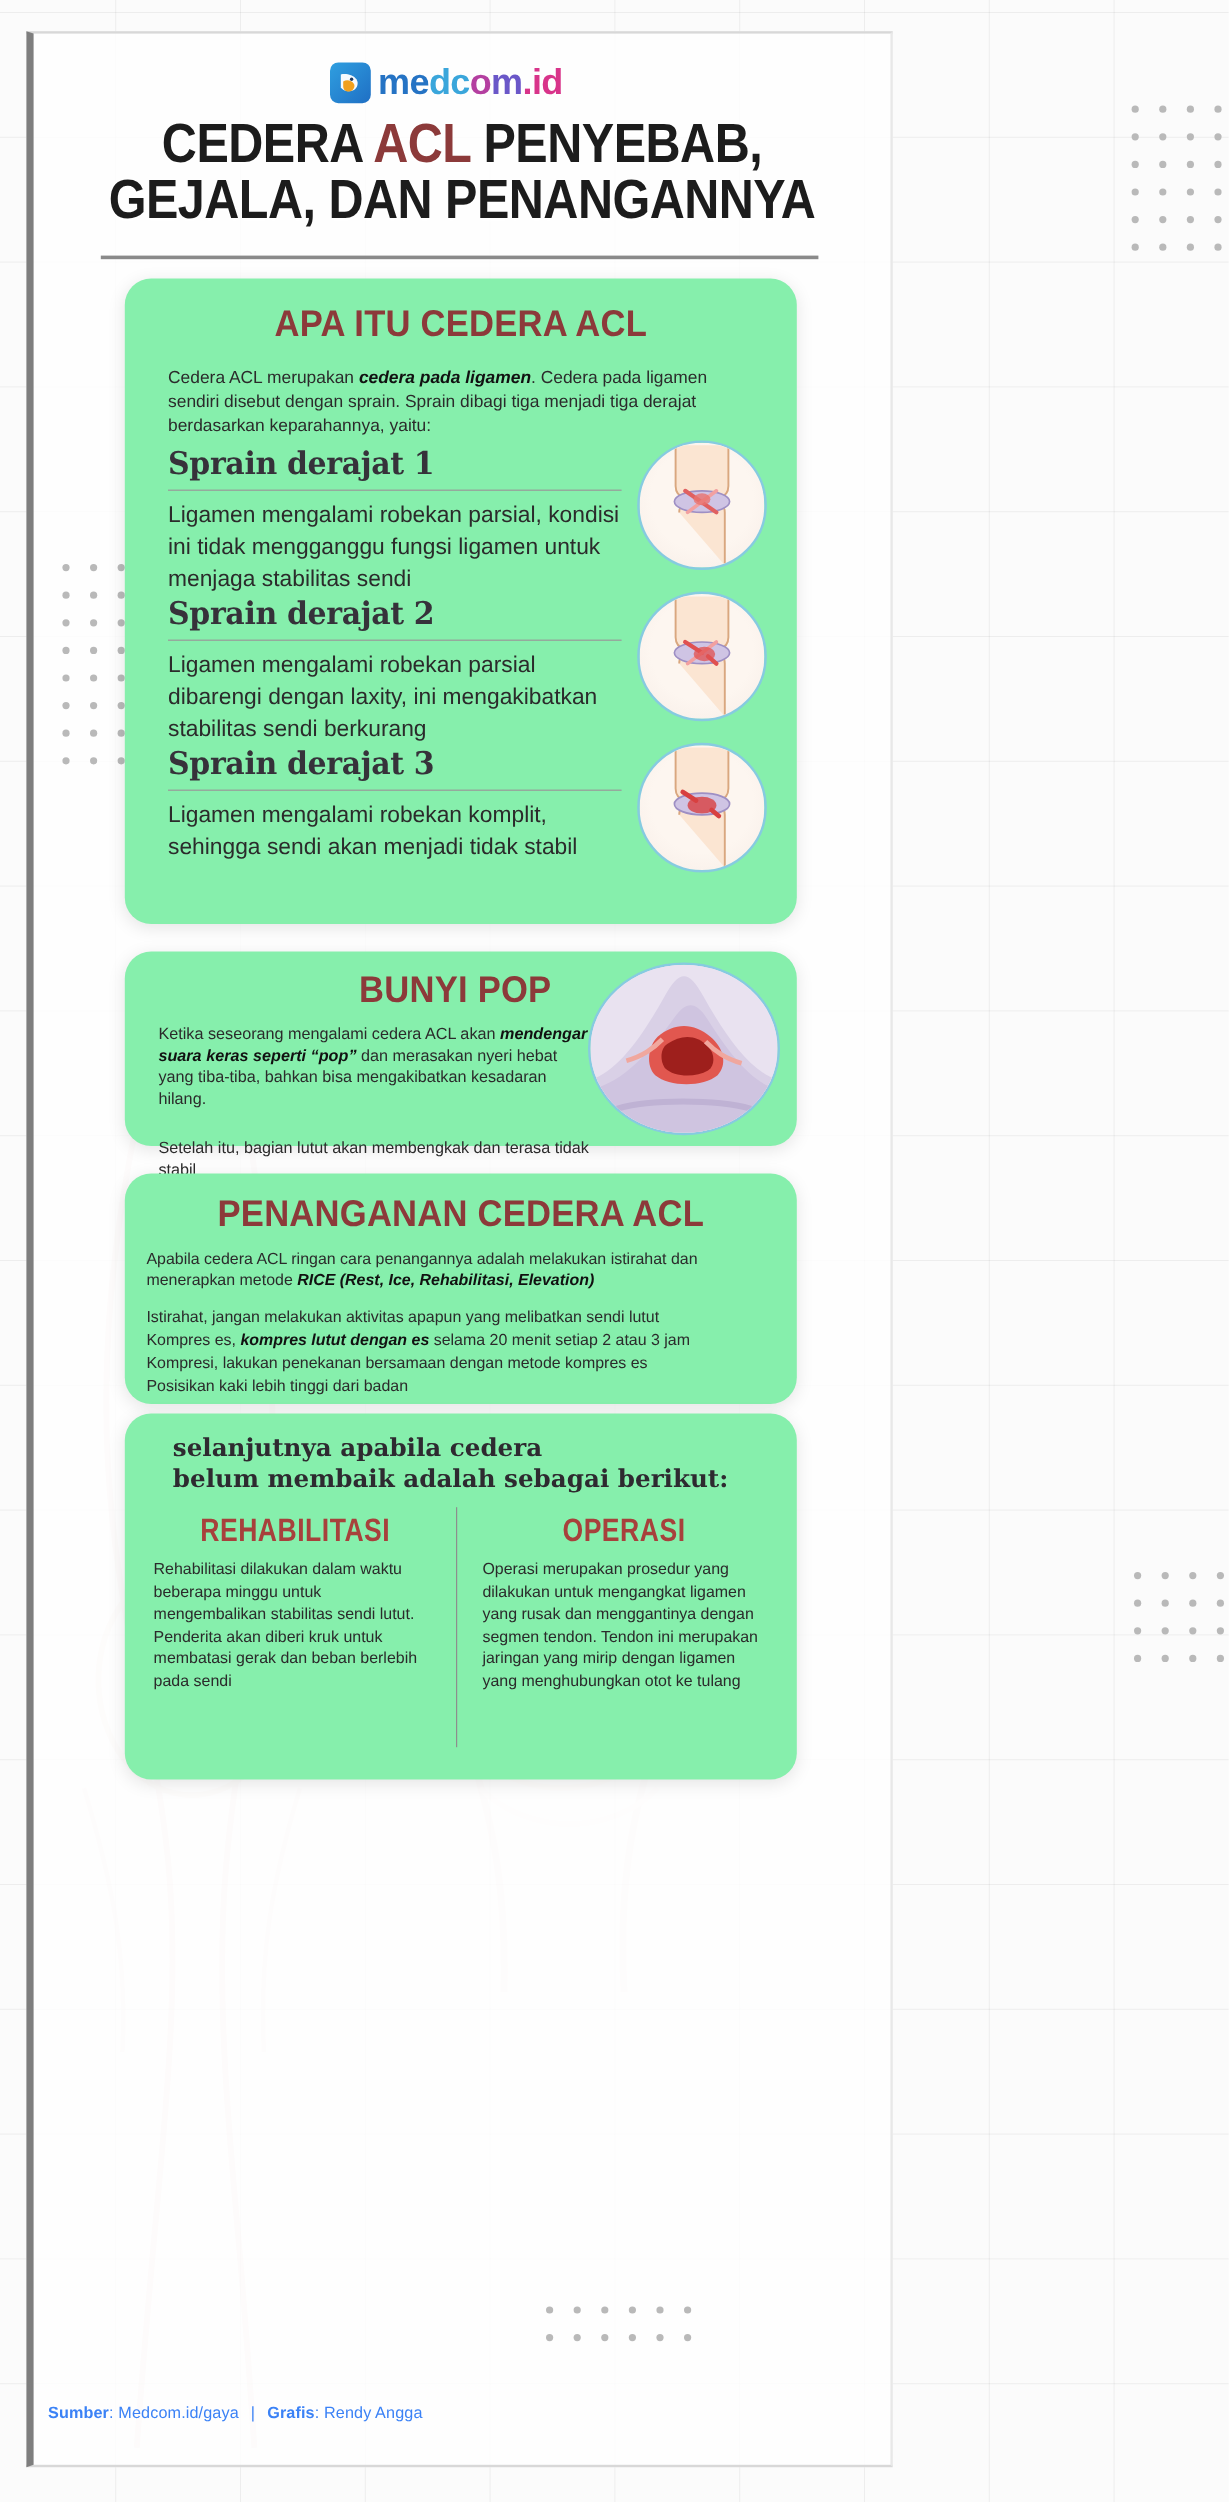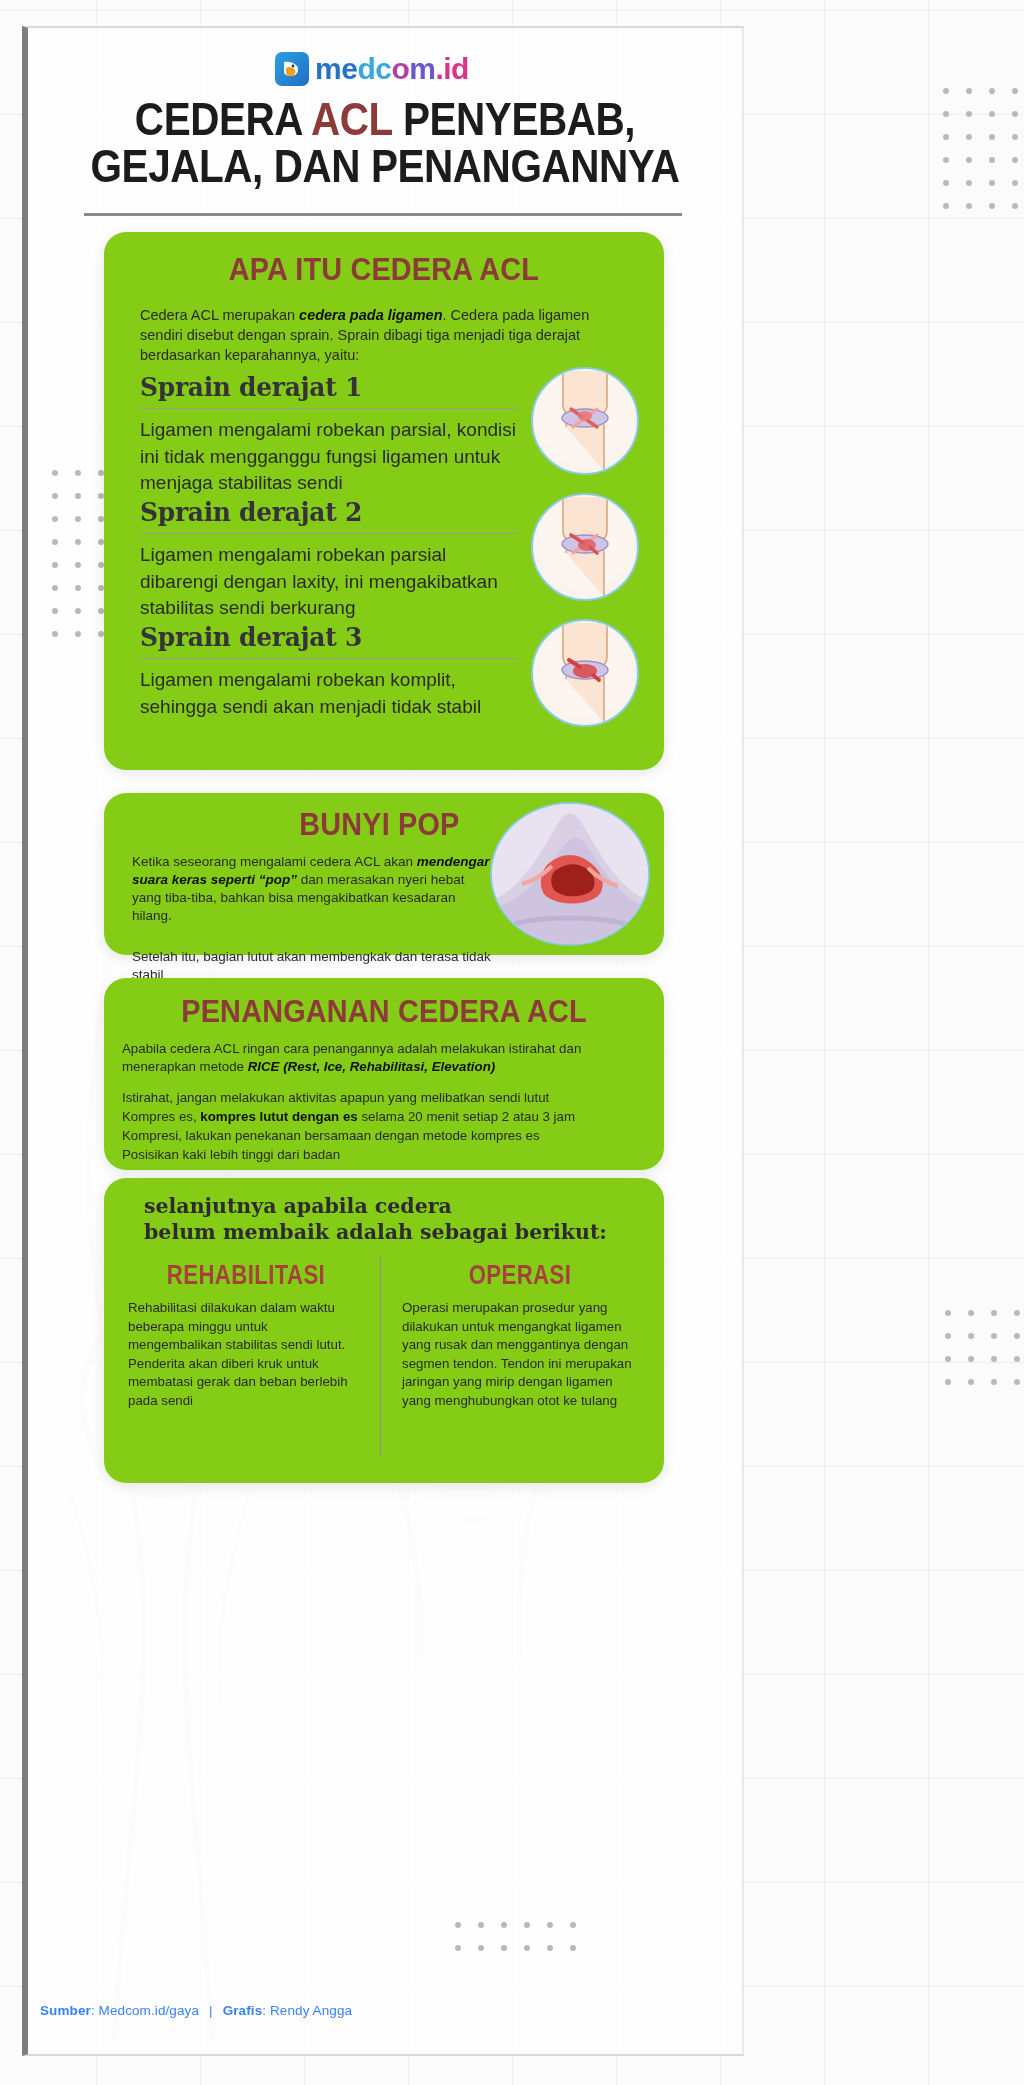--- a/index.html
+++ b/index.html
@@ -97,21 +97,21 @@
   }
   .headline .acl { color: #8c3a3a; }
   .rule {
     position: absolute; left: 84px; top: 213px;
     width: 598px; height: 3px; background: #8a8a8a;
   }
 
   
   .card {
     position: absolute;
-    background: #84cc16;
+    background: #86efac;
     border-radius: 22px;
     box-shadow: 0 3px 14px rgba(0,0,0,.10);
   }
   .card-title {
     font-family: "Liberation Sans Narrow", "Liberation Sans", sans-serif;
     font-weight: bold;
     color: #8c3a3a;
     text-align: center;
     letter-spacing: .2px;
     transform: scaleX(.93);
@@ -401,21 +401,21 @@
         <path d="M22 120 C50 112 104 112 134 120" stroke="#bfb2d4" stroke-width="5" fill="none"></path>
       </svg>
     </div>
   </div>
 
   <div class="card" id="card-penanganan">
     <div class="card-title">PENANGANAN CEDERA ACL</div>
     <div class="body-text" id="pen-p1"><span>Apabila cedera ACL ringan cara penangannya adalah melakukan istirahat dan menerapkan metode </span><b>RICE (Rest, Ice, Rehabilitasi, Elevation)</b></div>
     <div id="pen-list">
       <div><span>Istirahat, jangan melakukan aktivitas apapun yang melibatkan sendi lutut</span></div>
-      <div><span>Kompres es, </span><b style="font-weight:bold;color:#111">kompres lutut dengan es</b><span> selama 20 menit setiap 2 atau 3 jam</span></div>
+      <div><span>Kompres es, </span><b style="font-weight:bold;font-style:italic;color:#111">kompres lutut dengan es</b><span> selama 20 menit setiap 2 atau 3 jam</span></div>
       <div><span>Kompresi, lakukan penekanan bersamaan dengan metode kompres es</span></div>
       <div><span>Posisikan kaki lebih tinggi dari badan</span></div>
     </div>
   </div>
 
   <div class="card" id="card-lanjut">
     <div id="lanjut-head">
       <div>selanjutnya apabila cedera</div>
       <div>belum membaik adalah sebagai berikut:</div>
     </div>

